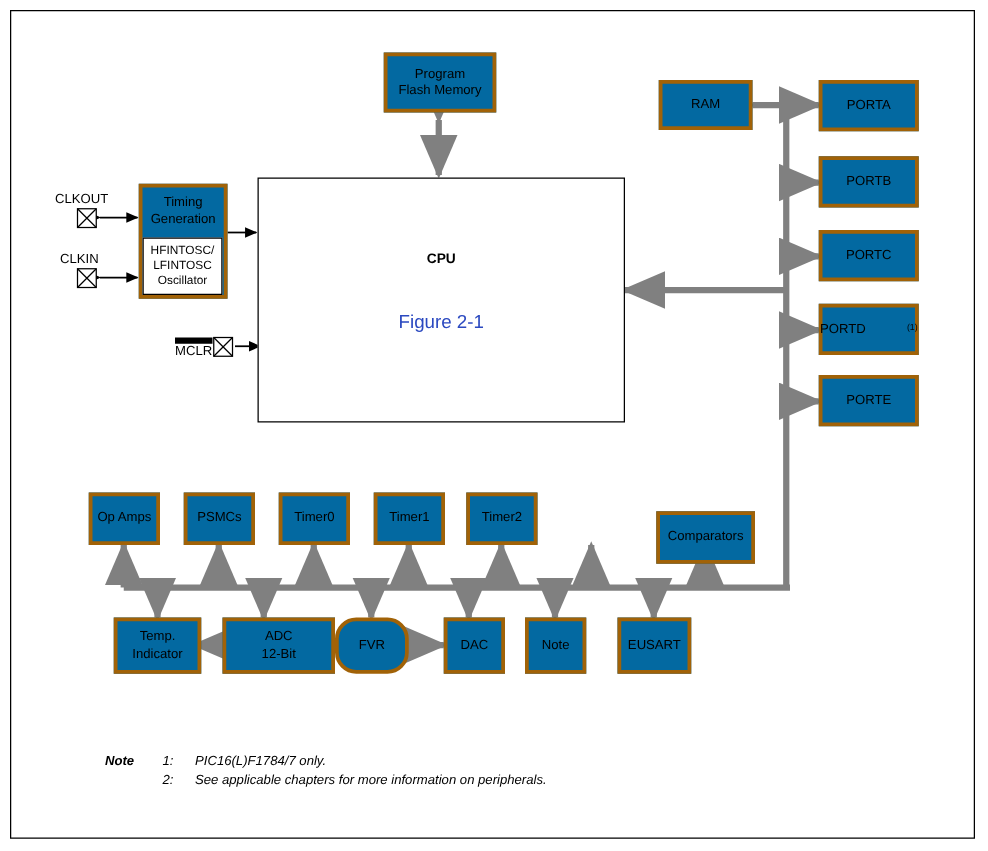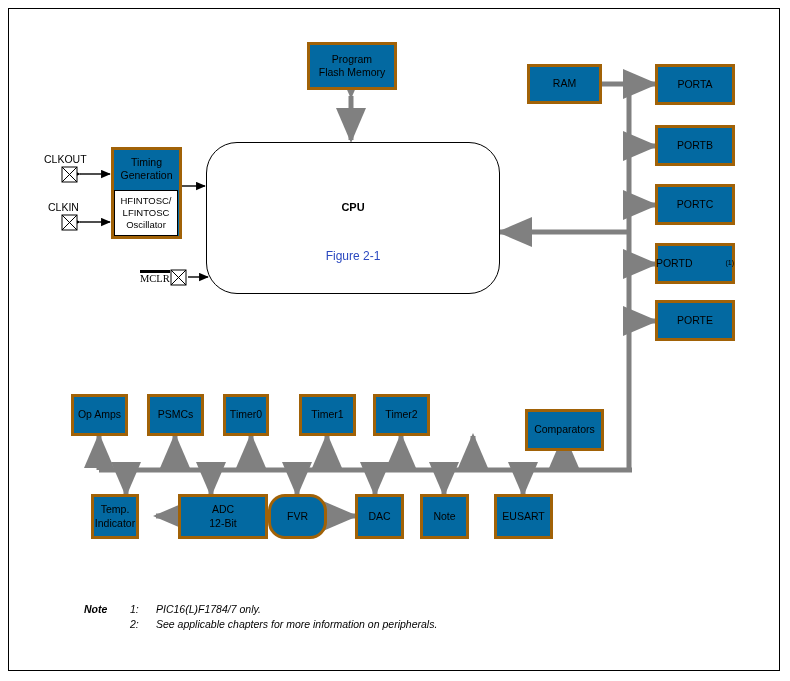--- a/index.html
+++ b/index.html
@@ -52,33 +52,32 @@
     width: 100%;
     text-align: center;
     font-size: 11px;
     font-weight: bold;
     color: #000000;
   }
   .cpu-fig {
     position: absolute;
     width: 100%;
     text-align: center;
-    font-size: 12px;
+    font-size: 15px;
     color: #2b49c0;
   }
   .plain-label {
     position: absolute;
     font-size: 10.5px;
     color: #000000;
     white-space: pre;
   }
   .overline {
-    border-top: 3px solid #000000;
+    border-top: 5px solid #000000;
     padding-top: 0px;
-    font-family: Liberation Serif, serif;
   }
   .osc-inner {
     position: absolute;
     box-sizing: border-box;
     border: 1px solid #000000;
     background: #ffffff;
     display: flex;
     align-items: center;
     justify-content: center;
     text-align: center;
@@ -224,45 +223,45 @@
   <div class="blk" style="left:527px; top:64px; width:75px; height:40px;">RAM</div>
 
   <div class="blk" style="left:111px; top:147px; width:71px; height:92px; align-items:flex-start; padding-top:6px;">
     <span style="white-space:pre-line;">Timing
 Generation</span>
   </div>
   <div class="osc-inner" style="left:114px; top:190px; width:64px; height:46px;">HFINTOSC/
 LFINTOSC
 Oscillator</div>
 
-  <div class="cpu-box" style="left:206px; top:142px; width:294px; height:152px;border-radius:31px;">
+  <div class="cpu-box" style="left:206px; top:142px; width:294px; height:196px;">
     <div class="cpu-label" style="top:58px;">CPU</div>
     <div class="cpu-fig" style="top:106px;">Figure 2-1</div>
   </div>
 
   <div class="plain-label" style="left:44px; top:153px;">CLKOUT</div>
   <div class="plain-label" style="left:48px; top:201px;">CLKIN</div>
   <div class="plain-label overline" style="left:140px; top:270px;">MCLR</div>
 
   <div class="blk" style="left:655px; top:64px; width:80px; height:41px;">PORTA</div>
   <div class="blk" style="left:655px; top:125px; width:80px; height:41px;">PORTB</div>
   <div class="blk" style="left:655px; top:184px; width:80px; height:41px;">PORTC</div>
   <div class="blk" style="left:655px; top:243px; width:80px; height:41px;gap:33px;">
     <span>PORTD</span><span class="sup">(1)</span>
   </div>
   <div class="blk" style="left:655px; top:300px; width:80px; height:41px;">PORTE</div>
 
   <div class="blk" style="left:71px; top:394px; width:57px; height:42px;">Op Amps</div>
   <div class="blk" style="left:147px; top:394px; width:57px; height:42px;">PSMCs</div>
-  <div class="blk" style="left:223px; top:394px; width:46px; height:42px;">Timer0</div>
+  <div class="blk" style="left:223px; top:394px; width:57px; height:42px;">Timer0</div>
   <div class="blk" style="left:299px; top:394px; width:57px; height:42px;">Timer1</div>
   <div class="blk" style="left:373px; top:394px; width:57px; height:42px;">Timer2</div>
   <div class="blk" style="left:525px; top:394px; width:79px; height:42px;margin-top:15px;">Comparators</div>
 
-  <div class="blk" style="left:91px; top:494px; width:48px; height:45px;">Temp.
+  <div class="blk" style="left:91px; top:494px; width:70px; height:45px;">Temp.
 Indicator</div>
   <div class="blk" style="left:178px; top:494px; width:90px; height:45px;">ADC
 12-Bit</div>
   <div class="blk" style="left:268px; top:494px; width:59px; height:45px;border-radius:17px;">FVR</div>
   <div class="blk" style="left:355px; top:494px; width:49px; height:45px;">DAC</div>
   <div class="blk" style="left:420px; top:494px; width:49px; height:45px;">Note</div>
   <div class="blk" style="left:494px; top:494px; width:59px; height:45px;">EUSART</div>
 
   <div class="note-wrap" style="left:84px; top:603px;font-style:italic;">
     <div class="note-row">

